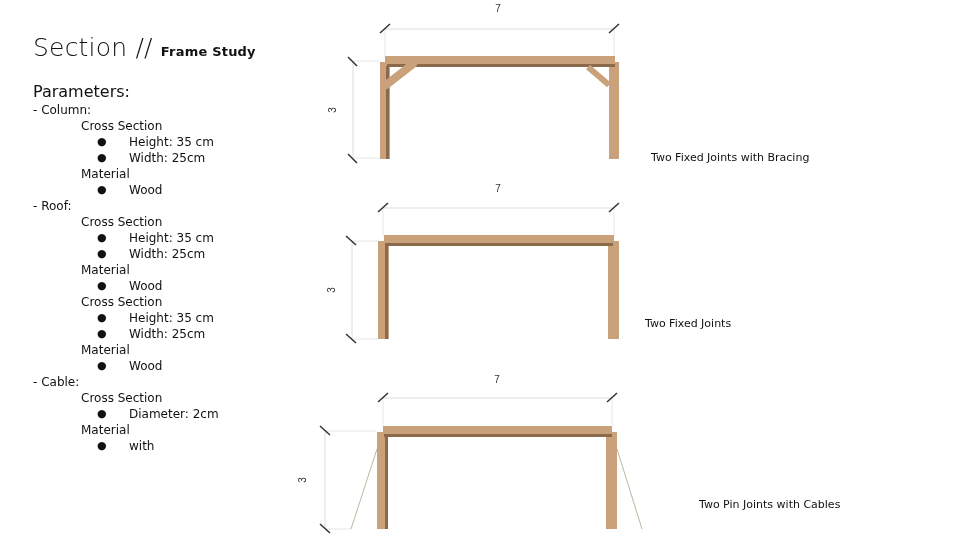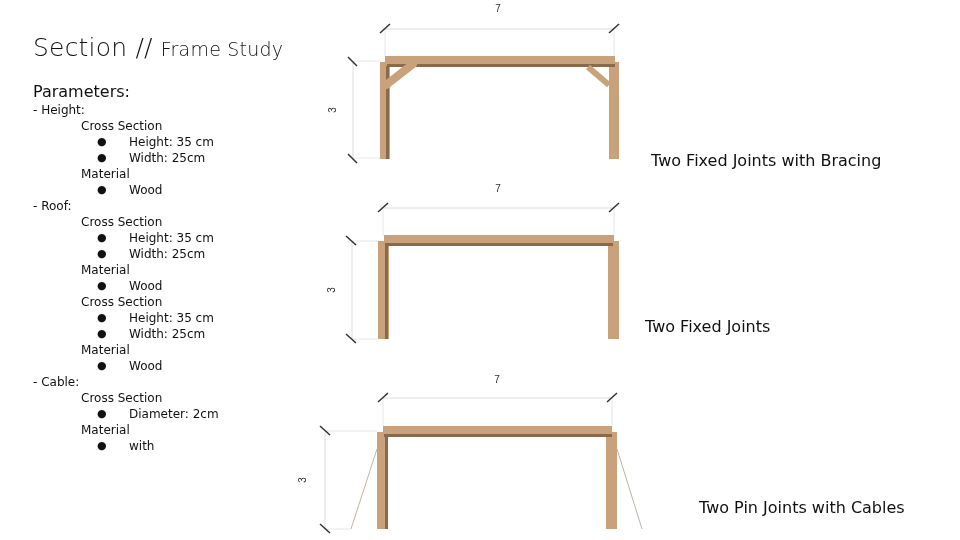--- a/index.html
+++ b/index.html
@@ -1,42 +1,42 @@
 <!DOCTYPE html>
 <html><head>
 <meta charset="utf-8">
 <style>
   html, body { margin:0; padding:0; }
   body { width:960px; height:540px; background:#ffffff; position:relative; overflow:hidden;
          font-family:"DejaVu Sans", sans-serif; color:#111; }
   .title { position:absolute; left:33px; top:33px; font-size:25px; font-weight:300; letter-spacing:0.2px; }
-  .title .sub { font-size:19px; }
+  .title .sub { font-size:13px;font-weight:bold; }
   .params { position:absolute; left:33px; top:82px; }
   .params-head { font-size:16px; margin-bottom:1px; }
   .line { font-size:12px; height:16px; line-height:16px; white-space:nowrap; position:relative; }
   .lvl0 { padding-left:0; }
   .lvl1 { padding-left:48px; }
   .lvl2 { padding-left:96px; }
   .lvl2 .dot { position:absolute; left:64px; top:0; font-size:11px; }
-  .caption { position:absolute; font-size:16px; white-space:nowrap; }
+  .caption { position:absolute; font-size:11px; white-space:nowrap; }
   svg.frames { position:absolute; left:0; top:0; }
   .dim-text { font-family:"Liberation Sans", sans-serif; font-size:10px; fill:#333; }
 </style>
 </head>
 <body>
 
 <div class="title">
   <span>Section //</span>
   <span class="sub">Frame Study</span>
 </div>
 
 <div class="params">
   <div class="params-head">Parameters:</div>
 
-  <div class="line lvl0">- Height:</div>
+  <div class="line lvl0">- Column:</div>
   <div class="line lvl1">Cross Section</div>
   <div class="line lvl2"><span class="dot">●</span><span>Height: 35 cm</span></div>
   <div class="line lvl2"><span class="dot">●</span><span>Width:  25cm</span></div>
   <div class="line lvl1">Material</div>
   <div class="line lvl2"><span class="dot">●</span><span>Wood</span></div>
 
   <div class="line lvl0">-  Roof:</div>
   <div class="line lvl1">Cross Section</div>
   <div class="line lvl2"><span class="dot">●</span><span>Height: 35 cm</span></div>
   <div class="line lvl2"><span class="dot">●</span><span>Width:  25cm</span></div>

